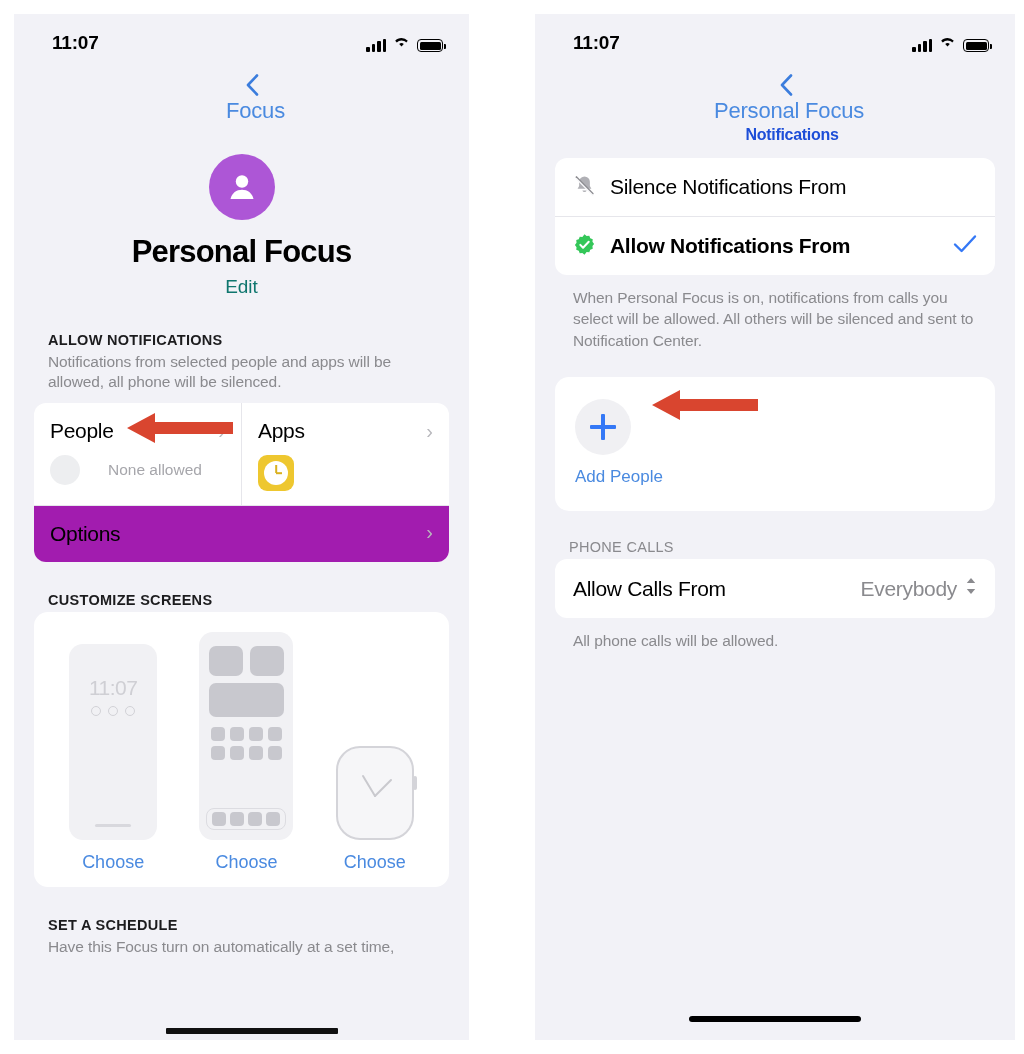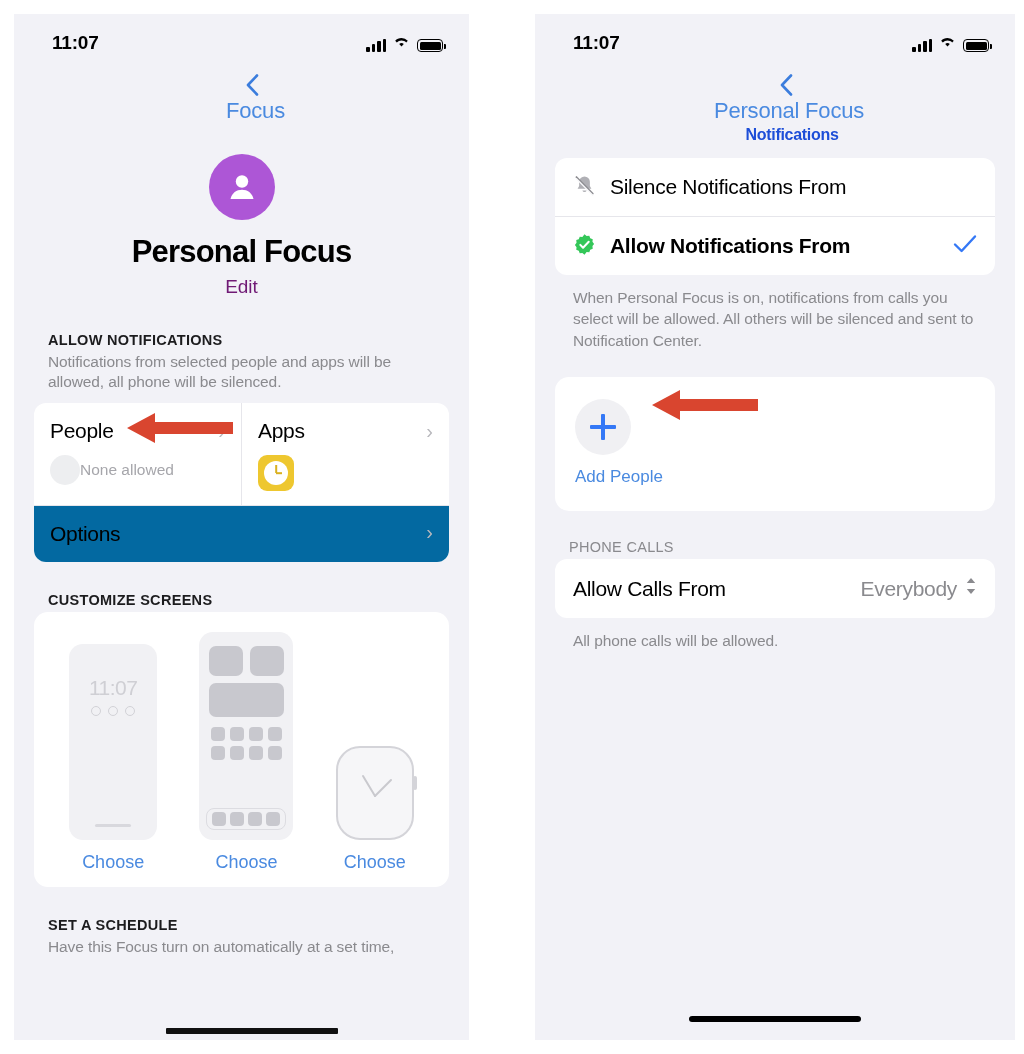--- a/index.html
+++ b/index.html
@@ -110,21 +110,21 @@
     margin: 0 auto 14px;
     display: flex; align-items: center; justify-content: center;
   }
   .focus-name {
     font-size: 31px;
     font-weight: bold;
     color: #000;
     letter-spacing: -0.8px;
     margin-bottom: 6px;
   }
-  .focus-edit { font-size: 19px; color: #701a75; text-align: center; }
+  .focus-edit { font-size: 19px; color: #0f766e; text-align: center; }
 
   .section-head {
     font-size: 14.5px;
     font-weight: bold;
     color: #1c1c1e;
     letter-spacing: 0.3px;
     padding: 30px 14px 4px;
     text-transform: uppercase;
   }
   .section-sub {
@@ -148,21 +148,21 @@
     min-height: 92px;
   }
   .split-cell.left-cell { border-right: 1px solid #e6e6eb; }
   .cell-head {
     display: flex;
     align-items: center;
     justify-content: space-between;
   }
   .cell-title { font-size: 21px; color: #000; letter-spacing: -0.3px; }
   .chev { color: #b8b8bd; font-size: 20px; line-height: 1; font-weight: 500; }
-  .cell-body { display: flex; align-items: center; gap: 0; padding-top: 12px; }
+  .cell-body { display: flex; align-items: center; gap: 28px; padding-top: 12px; }
   .empty-avatar {
     width: 30px; height: 30px;
     border-radius: 50%;
     background: #edeef0;
   }
   .none-allowed { font-size: 15.5px; color: #a6a6ab; }
   .clock-icon {
     width: 36px; height: 36px;
     border-radius: 9px;
     background: #eec72f;
@@ -183,21 +183,21 @@
   }
   .clock-face::before { width: 1.6px; height: 8px; transform: translate(-0.8px,-8px); }
   .clock-face::after  { width: 6px; height: 1.6px; transform: translate(0,-0.8px); }
 
   .row-divider { height: 1px; background: #e6e6eb; margin-left: 0; }
   .simple-row {
     display: flex;
     align-items: flex-start;
     justify-content: space-between;
     padding: 16px;
-    background: #0369a1;
+    background: #a21caf;
   }
   .row-title { font-size: 21px; color: #000; letter-spacing: -0.3px; }
 
   
   .preview-card {
     background: #fff;
     border-radius: 14px;
     padding: 20px 14px 14px;
     display: flex;
     align-items: flex-end;

